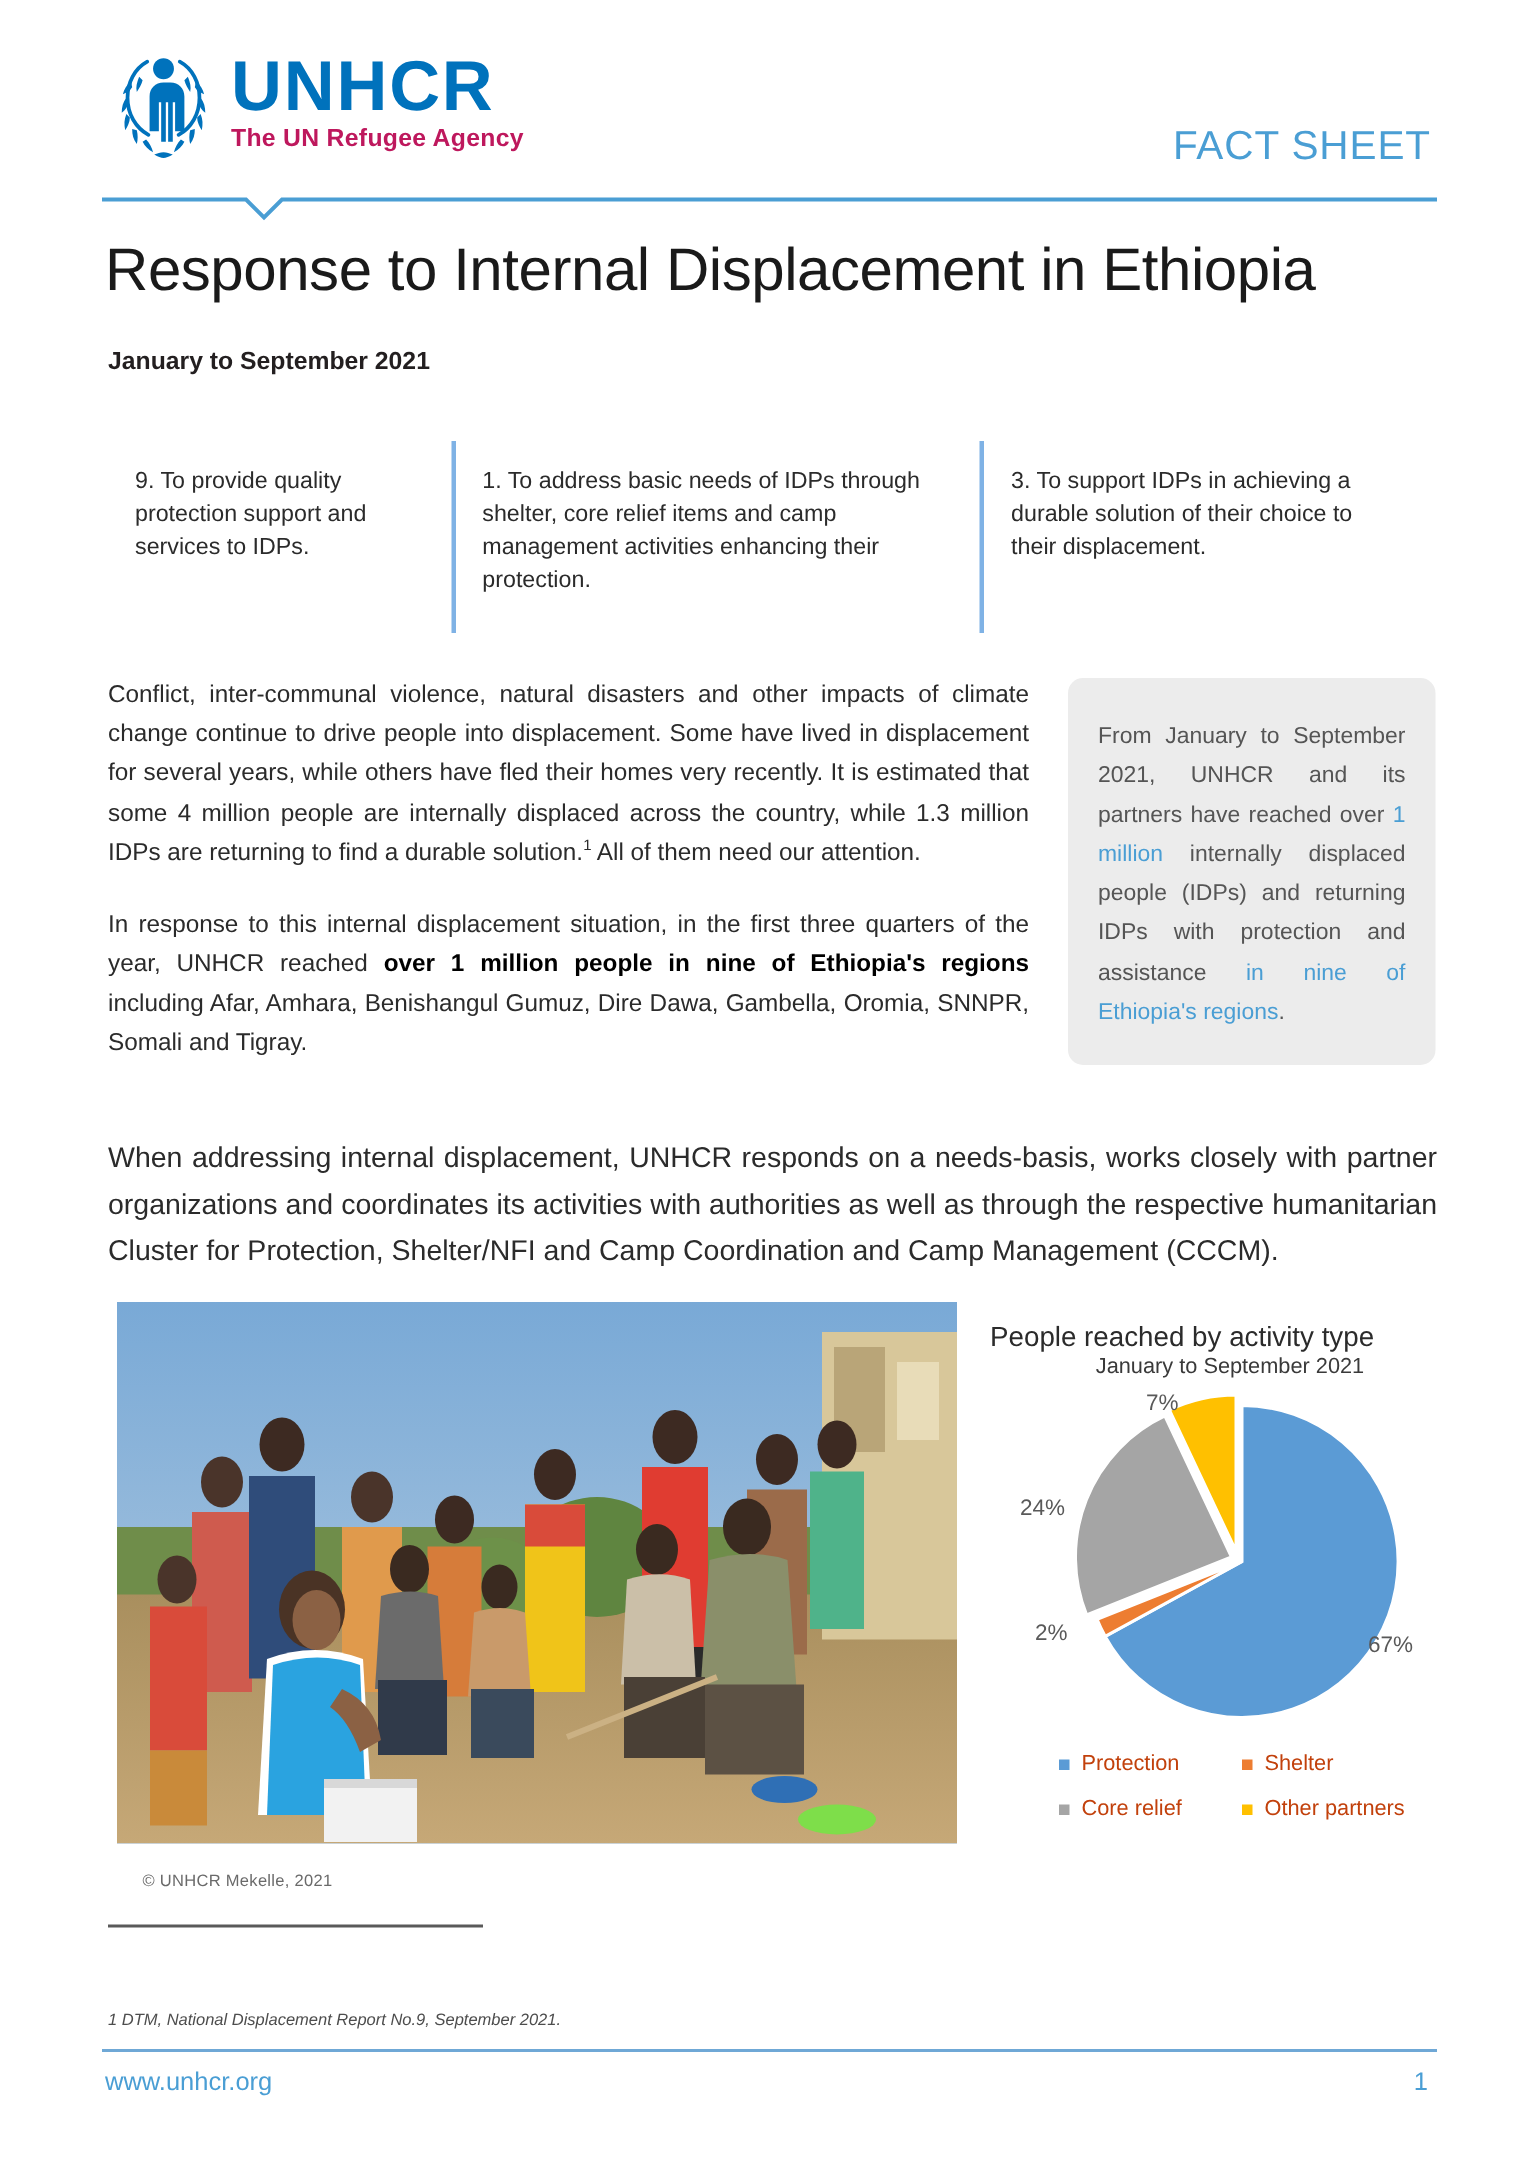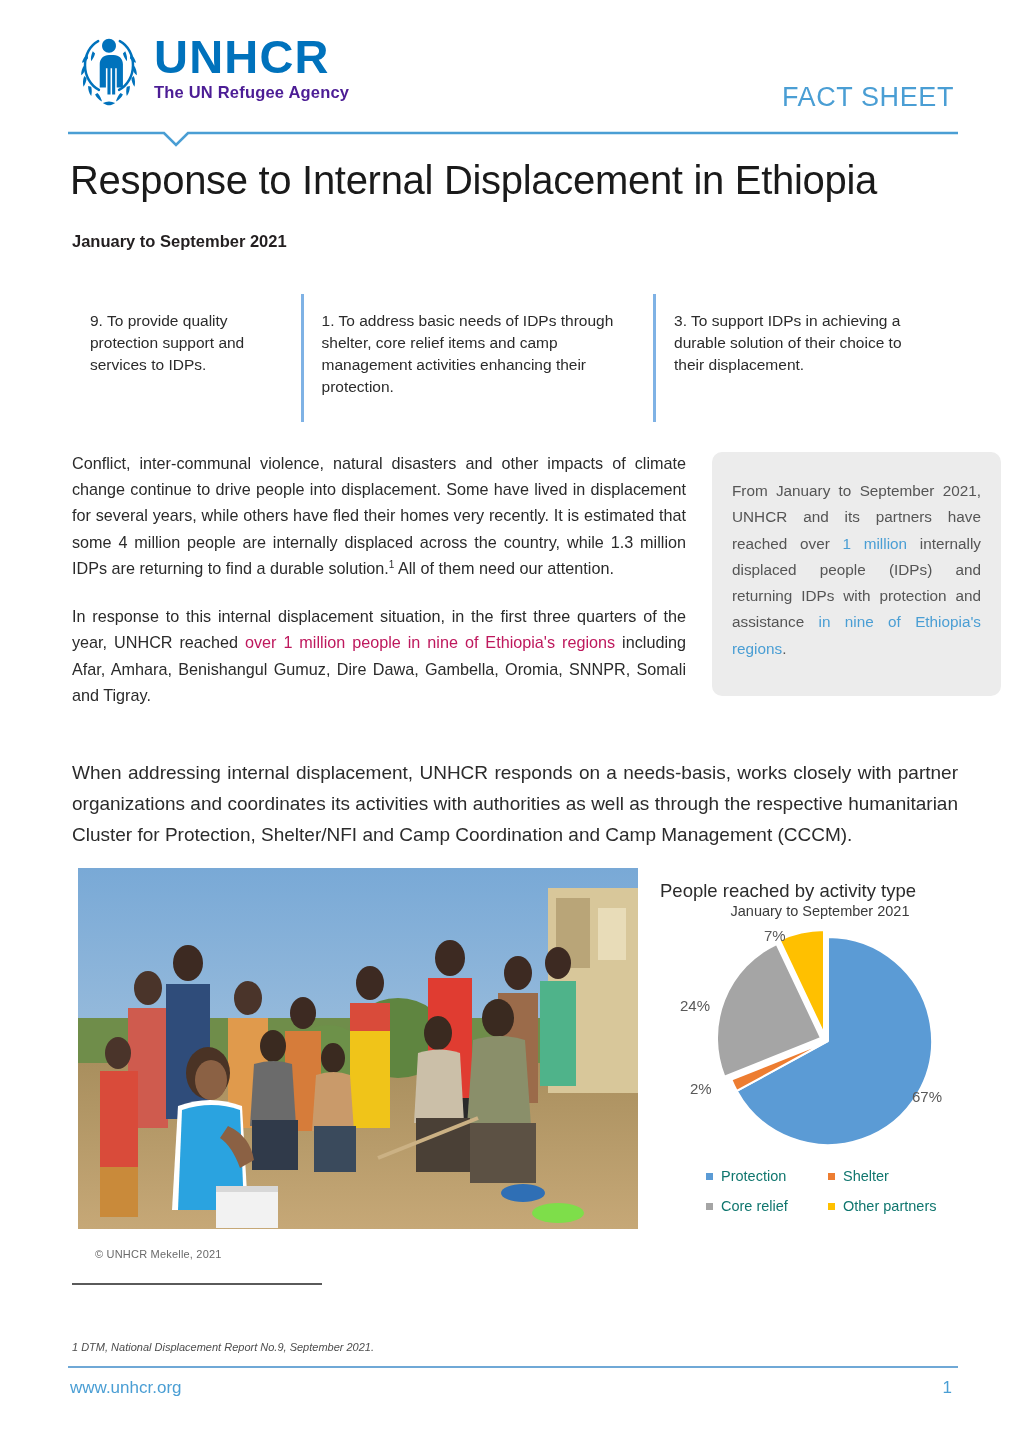--- a/index.html
+++ b/index.html
@@ -38,21 +38,21 @@
     font-size: 47px;
     font-weight: bold;
     letter-spacing: 1.2px;
     color: #0072bc;
     line-height: 0.95;
     font-family: "Liberation Sans", sans-serif;
   }
   .logo-tag {
     font-size: 16.5px;
     font-weight: bold;
-    color: #4c1d95;
+    color: #be185d;
     letter-spacing: 0.2px;
     margin-top: 3px;
   }
   .fact-sheet {
     position: absolute;
     right: 70px; top: 82px;
     font-size: 27px;
     color: #4a9ed4;
     letter-spacing: 0.6px;
   }
@@ -107,28 +107,28 @@
     left: 72px; top: 450px;
     width: 614px;
   }
   .para {
     font-size: 16.2px;
     line-height: 1.62;
     text-align: justify;
     color: #2b2b2b;
   }
   .para + .para { margin-top: 22px; }
-  .hl { color: #be185d; font-weight: normal; }
+  .hl { color: #000000; font-weight: bold; }
   sup { font-size: 10px; vertical-align: super; }
 
   .callout {
     position: absolute;
     left: 712px; top: 452px;
-    width: 289px;
-    padding: 26px 20px 34px 20px;
+    width: 245px;
+    padding: 26px 20px 22px 20px;
     background: #ececec;
     border-radius: 10px;
     font-size: 15.3px;
     line-height: 1.72;
     text-align: justify;
     color: #555555;
   }
   .callout .hl2 { color: #4a9ed4; }
 
   .para-wide {
@@ -197,21 +197,21 @@
   .pct-67 { left: 252px; top: 163px; }
 
   .legend {
     position: absolute;
     left: 706px; top: 1168px;
     width: 270px;
     display: grid;
     grid-template-columns: 122px 148px;
     row-gap: 14px;
     font-size: 14.5px;
-    color: #0f766e;
+    color: #c2410c;
   }
   .leg-item { display: flex; align-items: center; }
   .leg-swatch {
     width: 7px; height: 7px;
     margin-right: 8px;
     flex: 0 0 7px;
   }
 
   
   .footnote {

